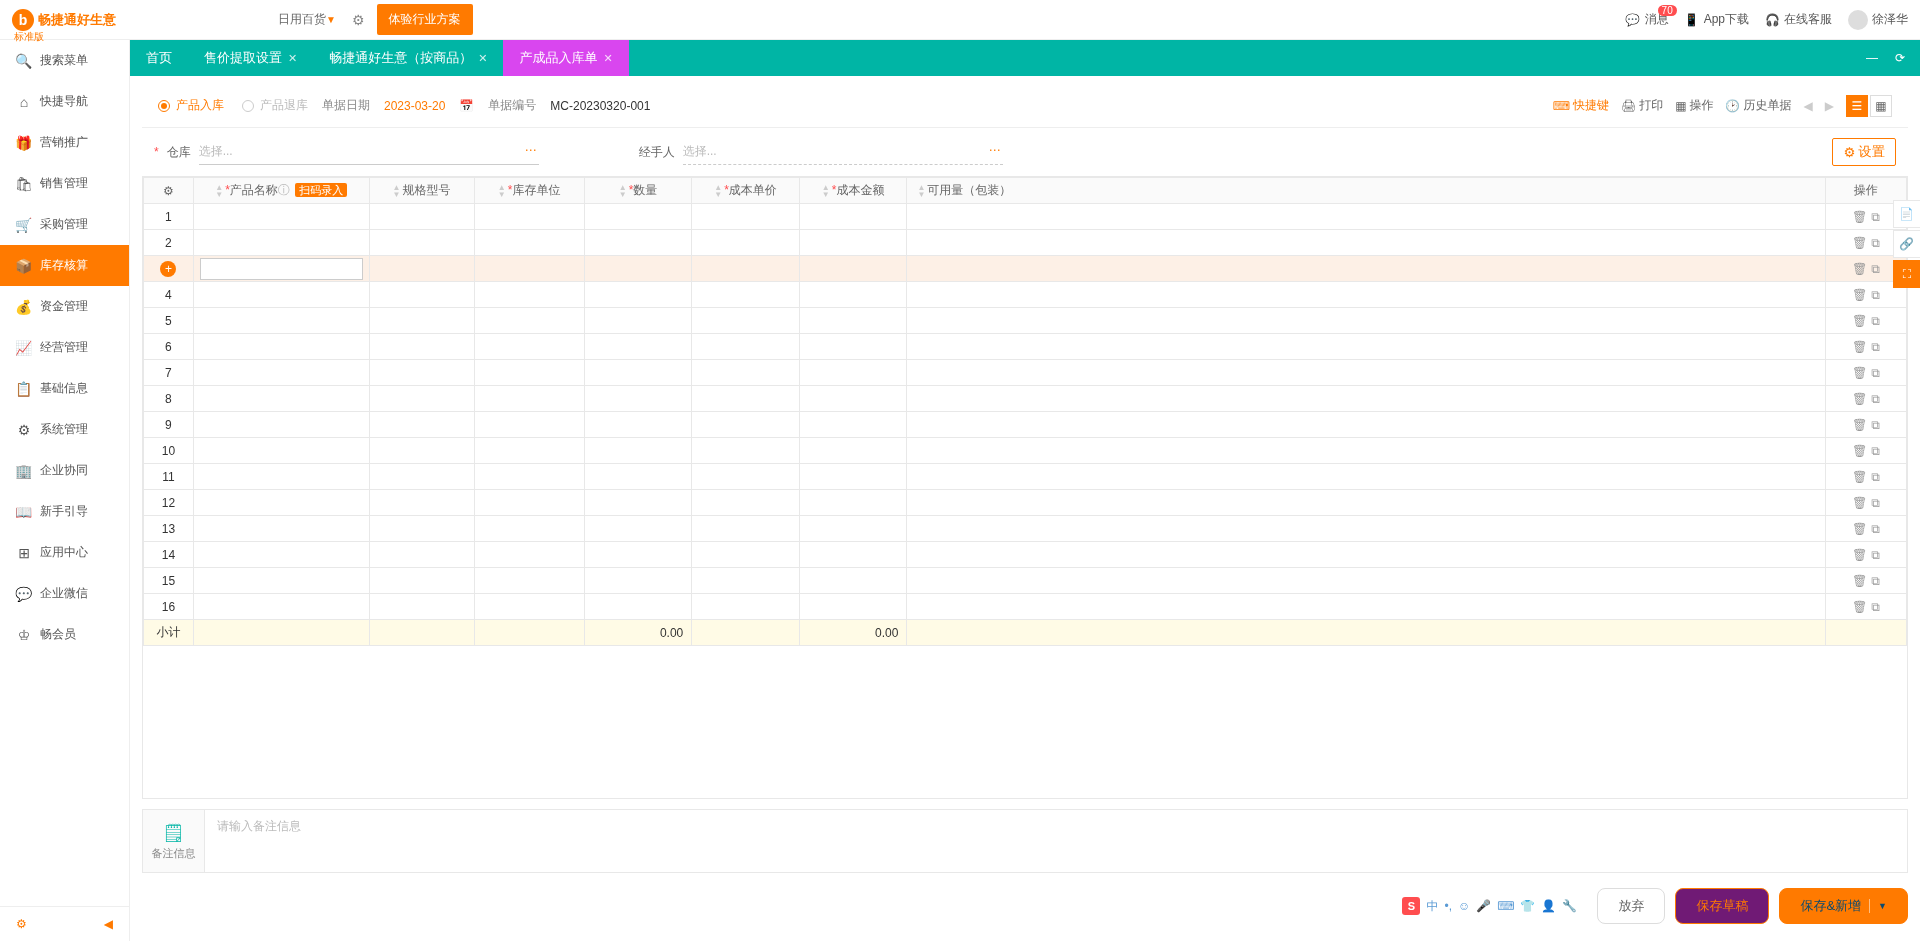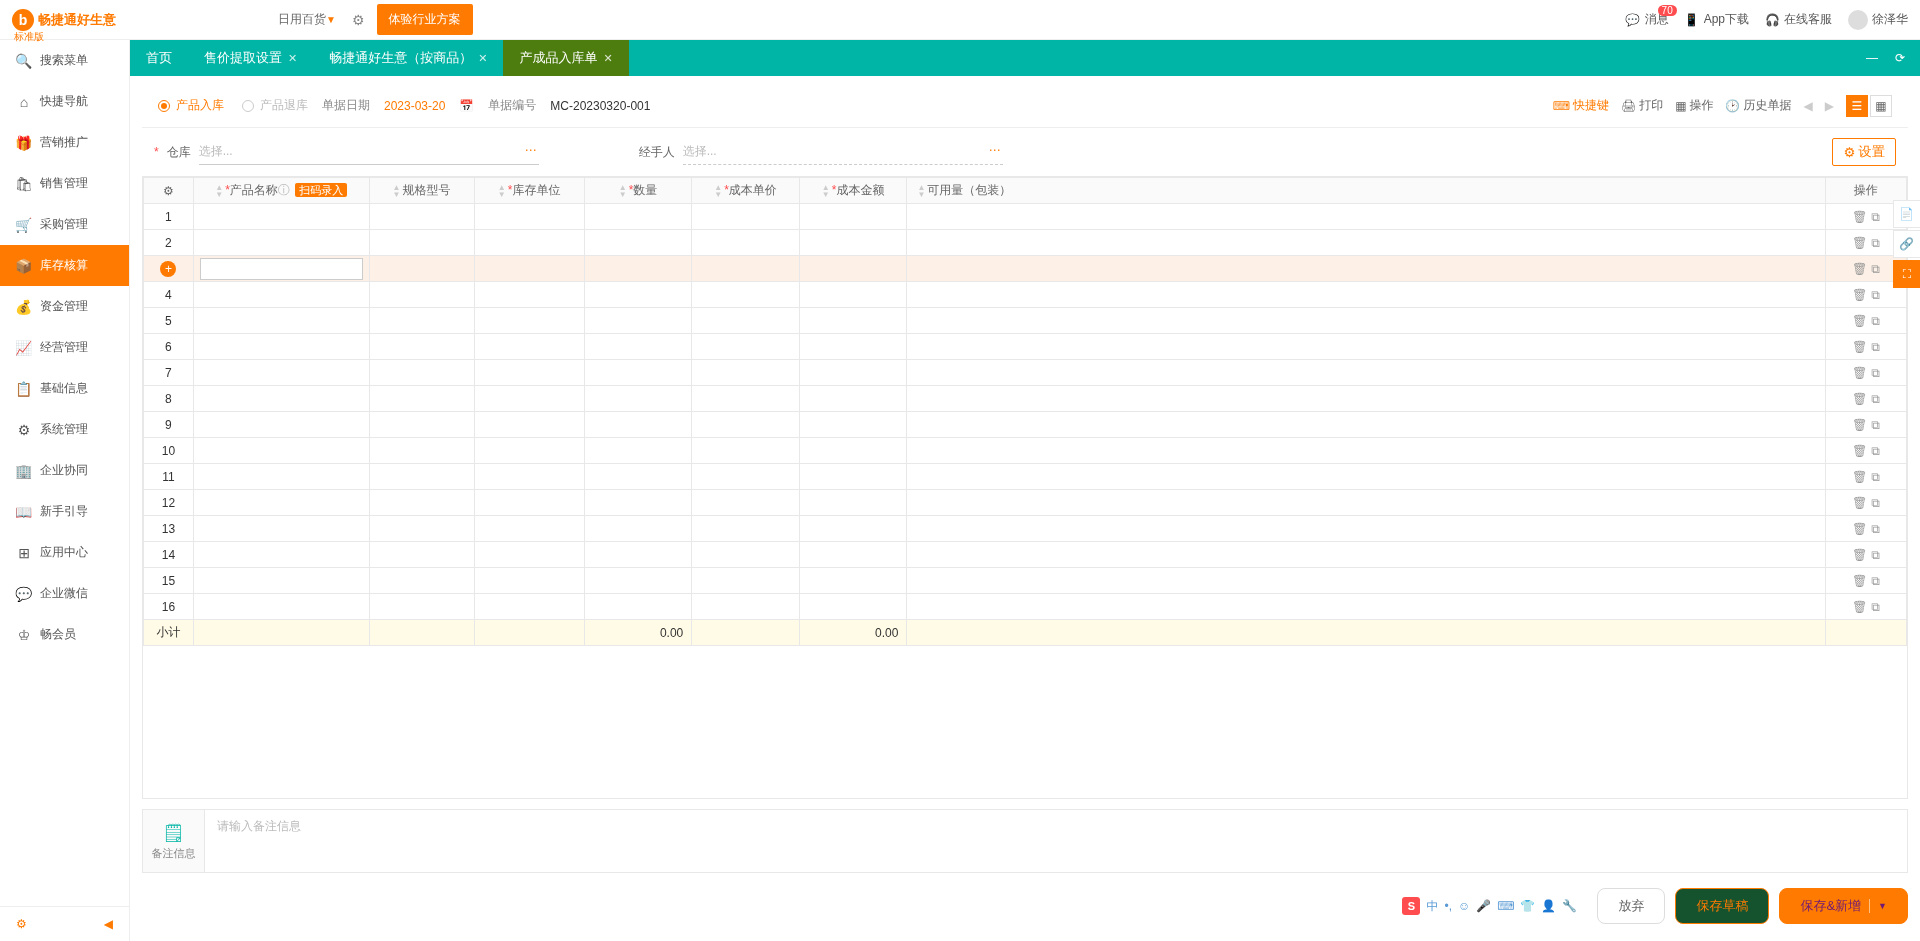--- a/index.html
+++ b/index.html
@@ -27,21 +27,21 @@
 .side-item { display: flex; align-items: center; gap: 8px; padding: 12px 16px; color: #555; cursor: pointer; }
 .side-item.active { background: #ff7a00; color: #fff; }
 .side-icon { width: 16px; height: 16px; display: inline-flex; align-items: center; justify-content: center; font-size: 14px; }
 .side-footer { margin-top: auto; display: flex; justify-content: space-between; padding: 10px 16px; color: #ff7a00; border-top: 1px solid #eee; }
 
 .main { flex: 1; display: flex; flex-direction: column; min-width: 0; position: relative; }
 
 
 .tabs { height: 36px; background: #00b5a5; display: flex; align-items: stretch; color: #fff; }
 .tab { display: flex; align-items: center; padding: 4px 16px; gap: 6px; cursor: pointer; font-size: 13px; }
-.tab.active { background: #4d7c0f; }
+.tab.active { background: #d946ef; }
 .tab-close { font-size: 11px; opacity: 0.8; }
 .tabs-right { margin-left: auto; display: flex; align-items: center; gap: 4px; padding-right: 8px; }
 .tabs-right-btn { width: 24px; height: 24px; display: flex; align-items: center; justify-content: center; cursor: pointer; }
 
 
 .toolbar { height: 44px; display: flex; align-items: center; padding: 0 16px; border-bottom: 1px solid #eee; gap: 14px; background: #fff; margin: 8px 12px 0; }
 .radio-group { display: flex; align-items: center; gap: 6px; }
 .radio { width: 12px; height: 12px; border: 1px solid #ff7a00; border-radius: 50%; display: inline-flex; align-items: center; justify-content: center; }
 .radio.checked::after { content: ''; width: 6px; height: 6px; background: #ff7a00; border-radius: 50%; }
 .radio.unchecked { border-color: #ccc; }
@@ -94,22 +94,22 @@
 .remarks-label { font-size: 11px; color: #888; }
 .remarks-input { flex: 1; padding: 8px 12px; color: #bbb; }
 
 
 .footer { height: 50px; margin: 8px 12px 10px; display: flex; align-items: center; justify-content: flex-end; gap: 10px; }
 .ime-bar { display: flex; align-items: center; gap: 6px; margin-right: 10px; }
 .ime-icon { width: 18px; height: 18px; background: #ff4d4f; border-radius: 3px; color: #fff; display: flex; align-items: center; justify-content: center; font-size: 11px; font-weight: bold; }
 .ime-small { color: #5b9bd5; font-size: 12px; }
 .btn { padding: 8px 20px; border-radius: 8px; cursor: pointer; font-size: 13px; }
 .btn-ghost { background: #fff; border: 1px solid #ddd; color: #666; }
-.btn-outline { background: #14532d; border: 1px solid #ff7a00; color: #ff7a00; }
-.btn-primary { background: #ff7a00; border: 1px solid #ff7a00; color: #701a75; display: flex; align-items: center; gap: 8px; }
+.btn-outline { background: #701a75; border: 1px solid #ff7a00; color: #ff7a00; }
+.btn-primary { background: #ff7a00; border: 1px solid #ff7a00; color: #0c4a6e; display: flex; align-items: center; gap: 8px; }
 .btn-primary .divider { width: 1px; height: 14px; background: rgba(255,255,255,0.5); }
 
 
 .right-dock { position: absolute; right: -1px; top: 160px; display: flex; flex-direction: column; gap: 2px; }
 .dock-btn { width: 28px; height: 28px; background: #fff; border: 1px solid #e8e8e8; display: flex; align-items: center; justify-content: center; color: #999; cursor: pointer; }
 .dock-btn.active { background: #ff7a00; color: #fff; border-color: #ff7a00; }
 </style>
 </head>
 <body>
 

